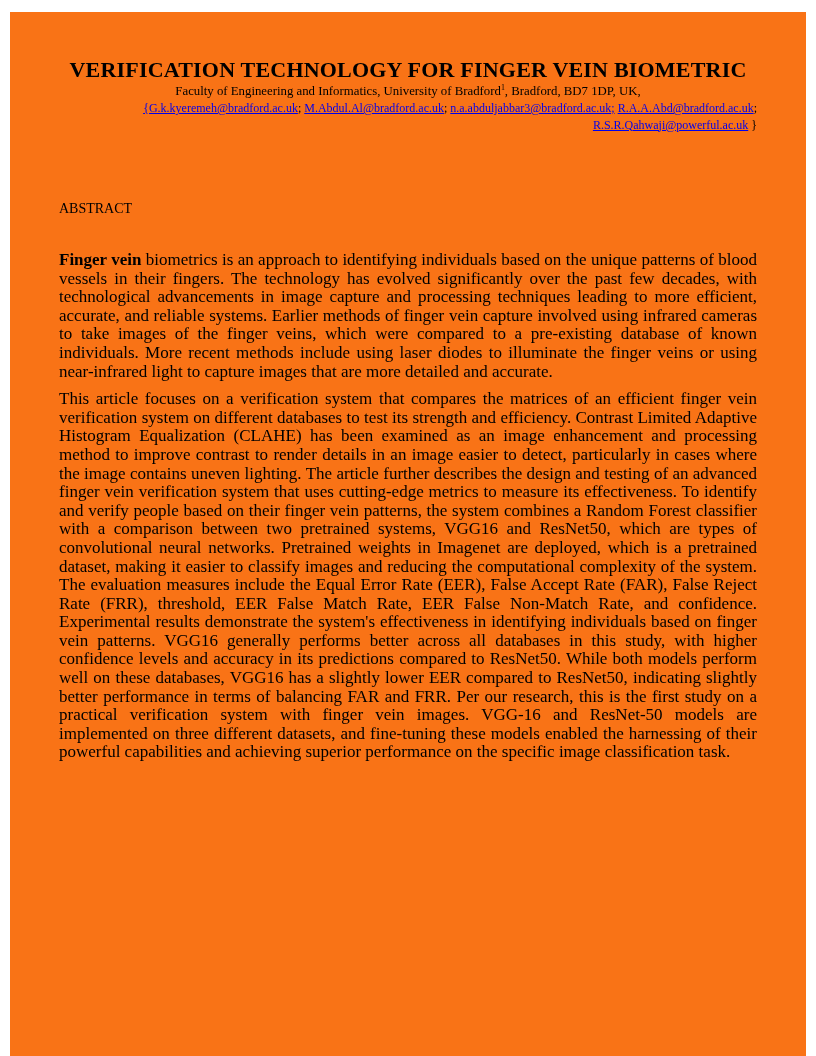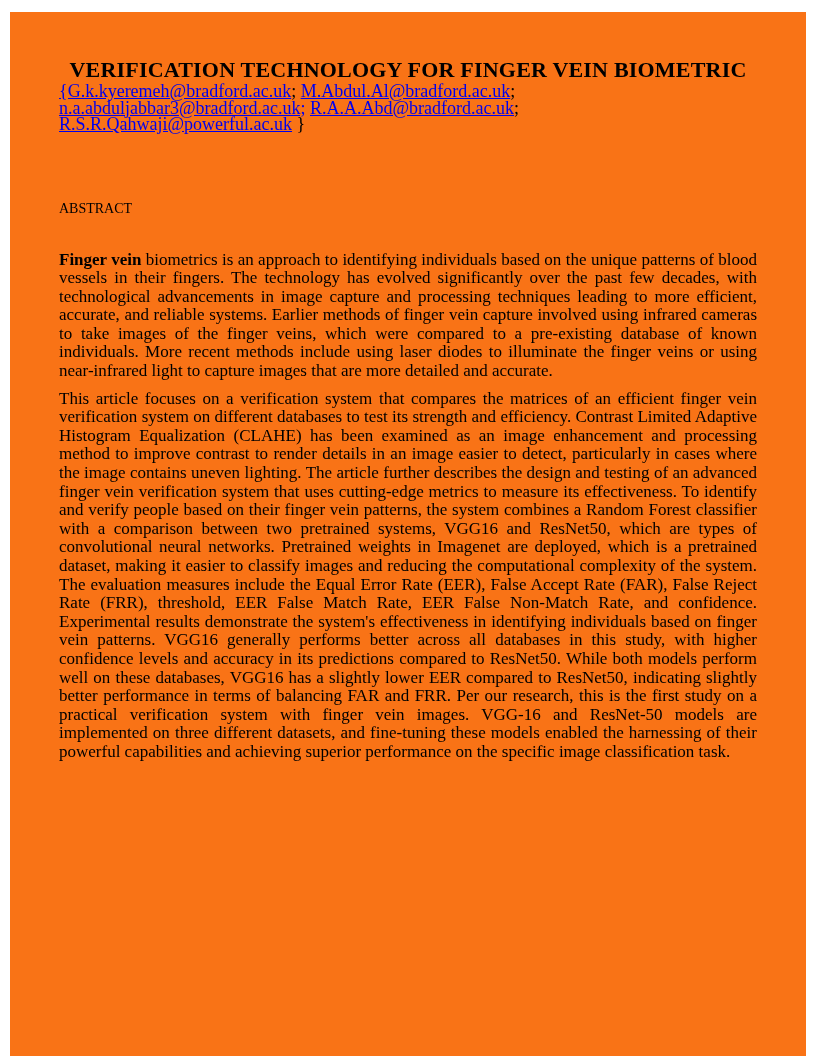--- a/index.html
+++ b/index.html
@@ -32,23 +32,23 @@
     font-size: 14.5px;
     line-height: 18px;
     text-align: center;
   }
   .affiliation-line {
     font-size: 12.8px;
     line-height: 17px;
     text-align: center;
   }
   .email-line {
-    font-size: 18px;
+    font-size: 12px;
     line-height: 16.5px;
-    text-align: left;
+    text-align: right;
   }
   .email-line a {
     color: #0000EE;
     text-decoration: underline;
     cursor: pointer;
   }
   sup {
     font-size: 0.62em;
     line-height: 0;
     vertical-align: super;
@@ -71,20 +71,21 @@
   }
 </style>
 </head>
 <body>
 
 <div class="page">
 
   <h1 class="paper-title">VERIFICATION TECHNOLOGY FOR FINGER VEIN BIOMETRIC</h1>
 
 
+  <div class="affiliation-line"><span>Faculty of Engineering and Informatics, University of Bradford</span><sup>1</sup><span>, Bradford, BD7 1DP, UK,</span></div>
 
   <div class="email-line"><a href="#">{G.k.kyeremeh@bradford.ac.uk</a><span>; </span><a href="#">M.Abdul.Al@bradford.ac.uk</a><span>; </span><a href="#">n.a.abduljabbar3@bradford.ac.uk;</a><span> </span><a href="#">R.A.A.Abd@bradford.ac.uk</a><span>;</span></div>
 
   <div class="email-line"><a href="#">R.S.R.Qahwaji@powerful.ac.uk</a><span> }</span></div>
 
   <div class="abstract-heading">ABSTRACT</div>
 
   <p class="body-para first"><strong>Finger vein</strong><span> biometrics is an approach to identifying individuals based on the unique patterns of blood vessels in their fingers. The technology has evolved significantly over the past few decades, with technological advancements in image capture and processing techniques leading to more efficient, accurate, and reliable systems. Earlier methods of finger vein capture involved using infrared cameras to take images of the finger veins, which were compared to a pre-existing database of known individuals. More recent methods include using laser diodes to illuminate the finger veins or using near-infrared light to capture images that are more detailed and accurate.</span></p>
 
   <p class="body-para"><span>This article focuses on a verification system that compares the matrices of an efficient finger vein verification system on different databases to test its strength and efficiency. Contrast Limited Adaptive Histogram Equalization (CLAHE) has been examined as an image enhancement and processing method to improve contrast to render details in an image easier to detect, particularly in cases where the image contains uneven lighting. The article further describes the design and testing of an advanced finger vein verification system that uses cutting-edge metrics to measure its effectiveness. To identify and verify people based on their finger vein patterns, the system combines a Random Forest classifier with a comparison between two pretrained systems, VGG16 and ResNet50, which are types of convolutional neural networks. Pretrained weights in Imagenet are deployed, which is a pretrained dataset, making it easier to classify images and reducing the computational complexity of the system. The evaluation measures include the Equal Error Rate (EER), False Accept Rate (FAR), False Reject Rate (FRR), threshold, EER False Match Rate, EER False Non-Match Rate, and confidence. Experimental results demonstrate the system's effectiveness in identifying individuals based on finger vein patterns. VGG16 generally performs better across all databases in this study, with higher confidence levels and accuracy in its predictions compared to ResNet50. While both models perform well on these databases, VGG16 has a slightly lower EER compared to ResNet50, indicating slightly better performance in terms of balancing FAR and FRR. Per our research, this is the first study on a practical verification system with finger vein images. VGG-16 and ResNet-50 models are implemented on three different datasets, and fine-tuning these models enabled the harnessing of their powerful capabilities and achieving superior performance on the specific image classification task.</span></p>

